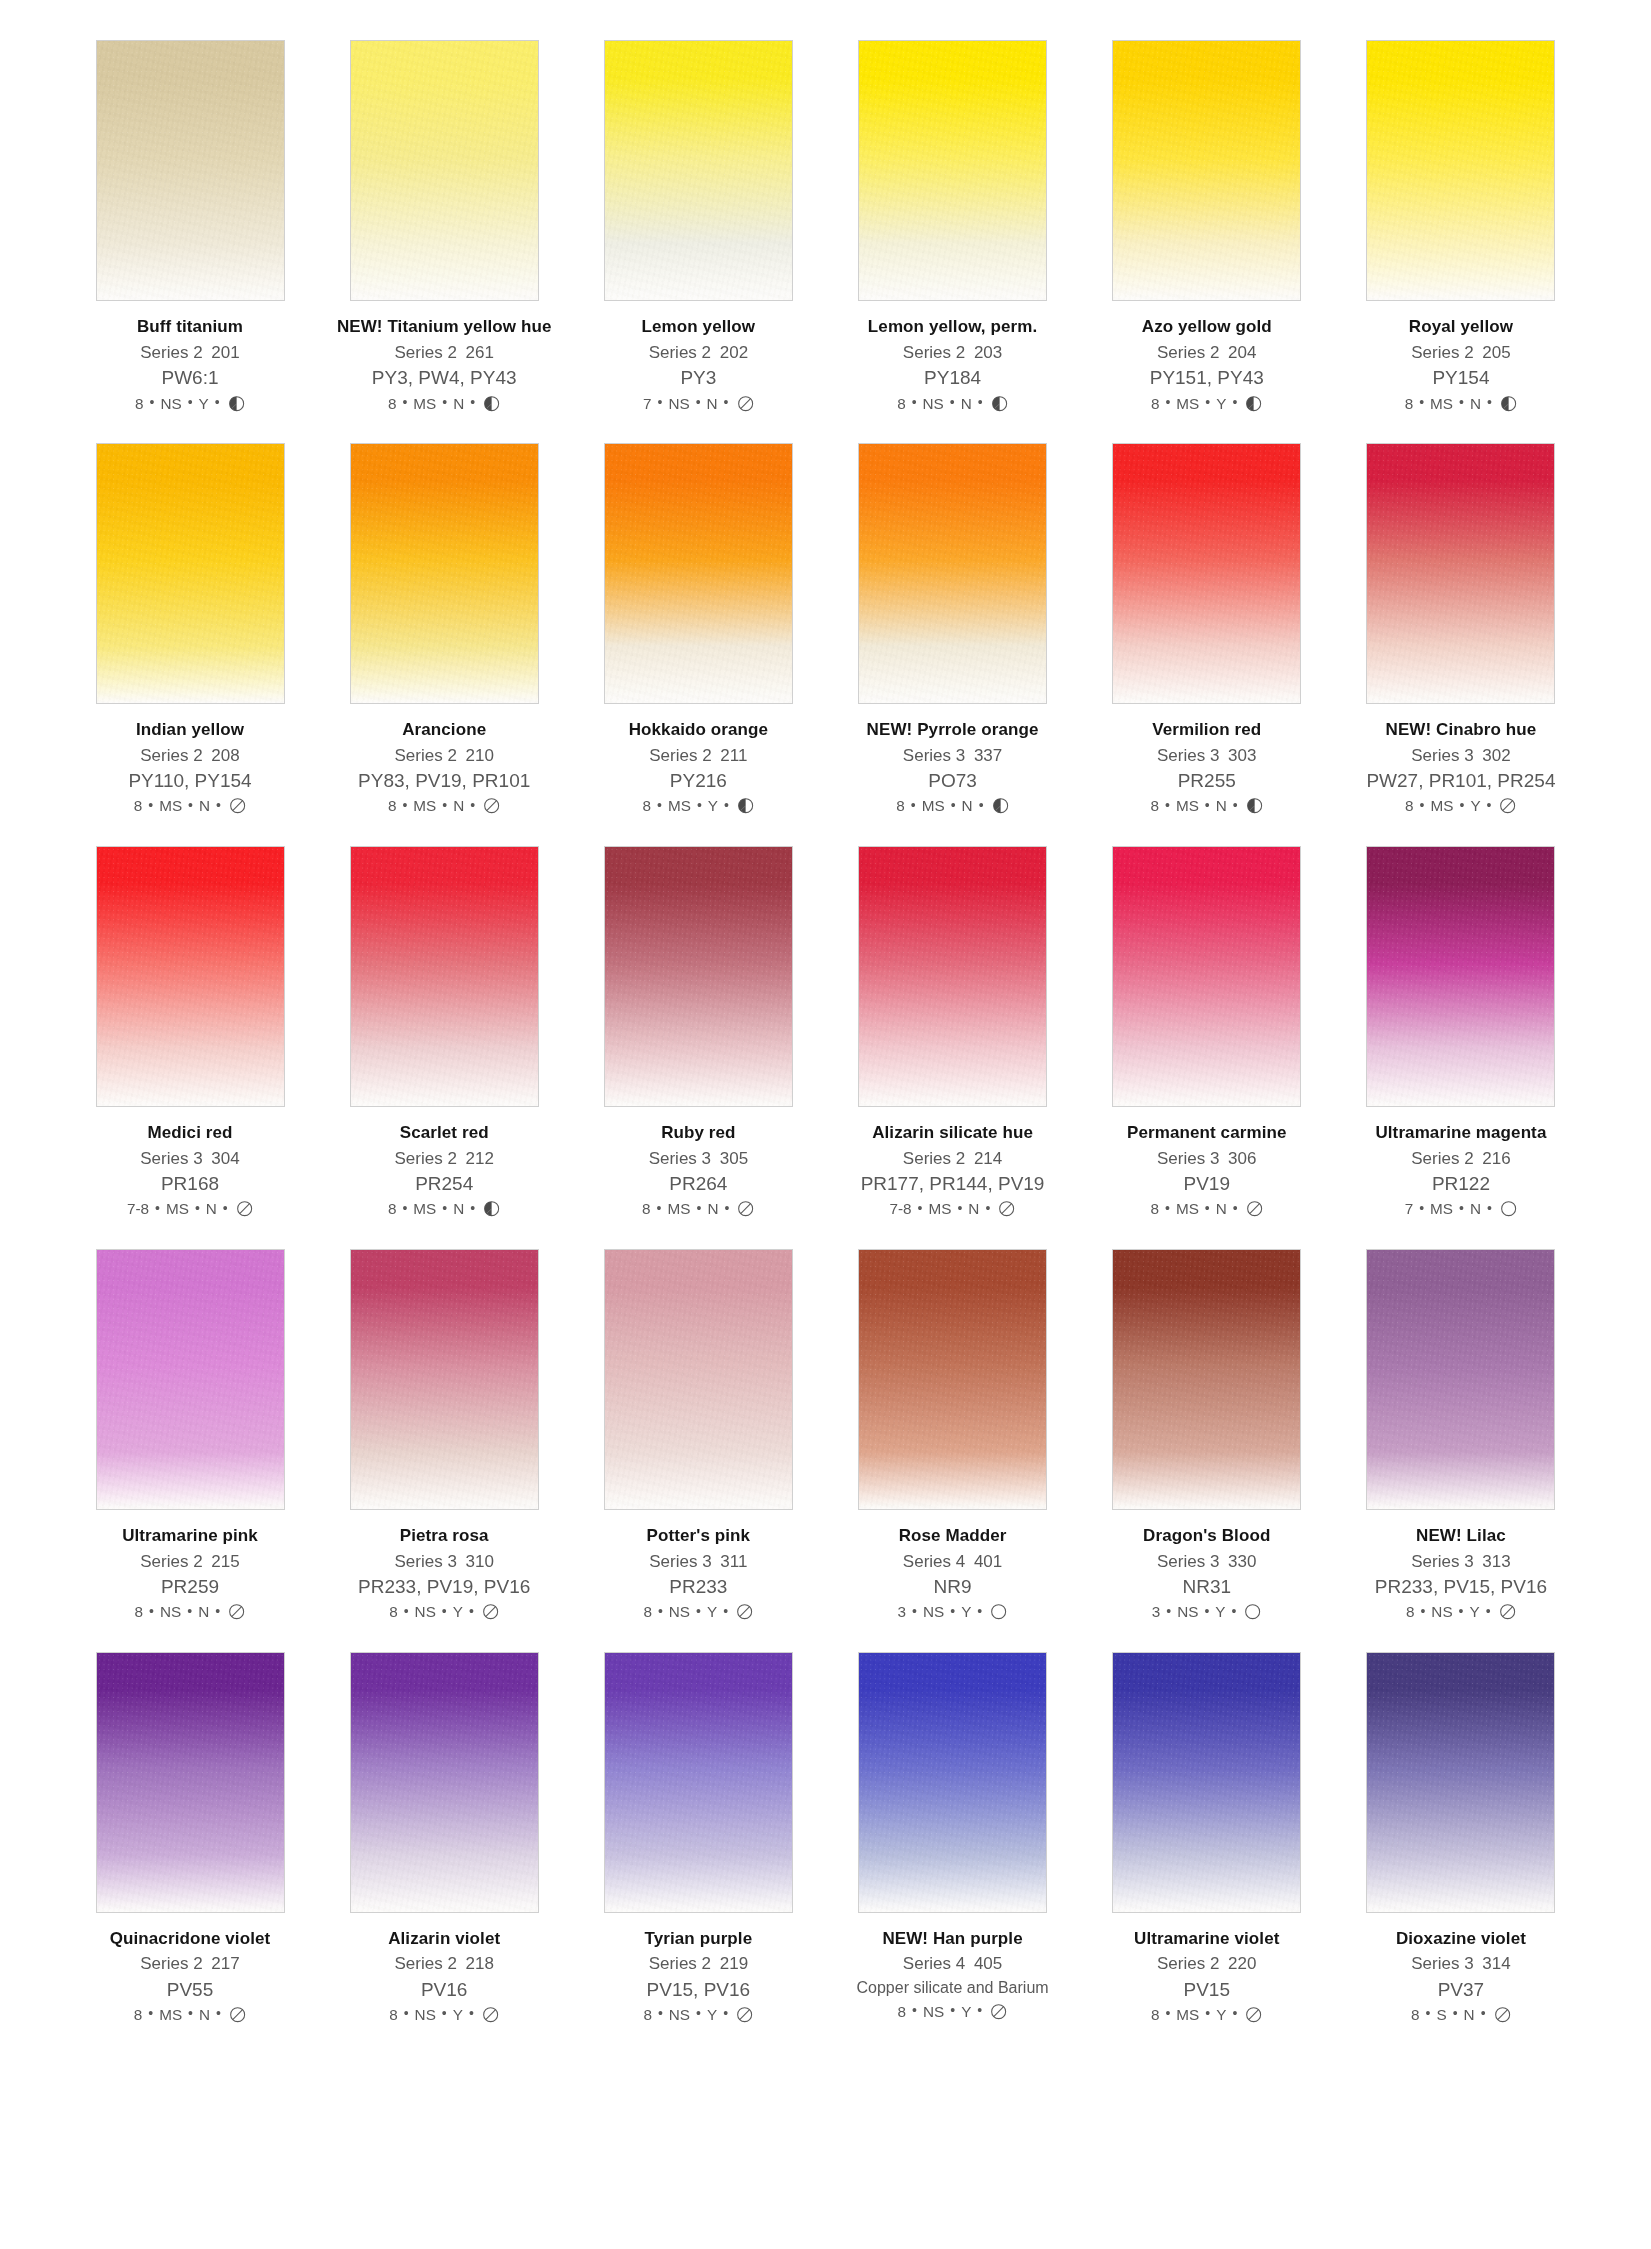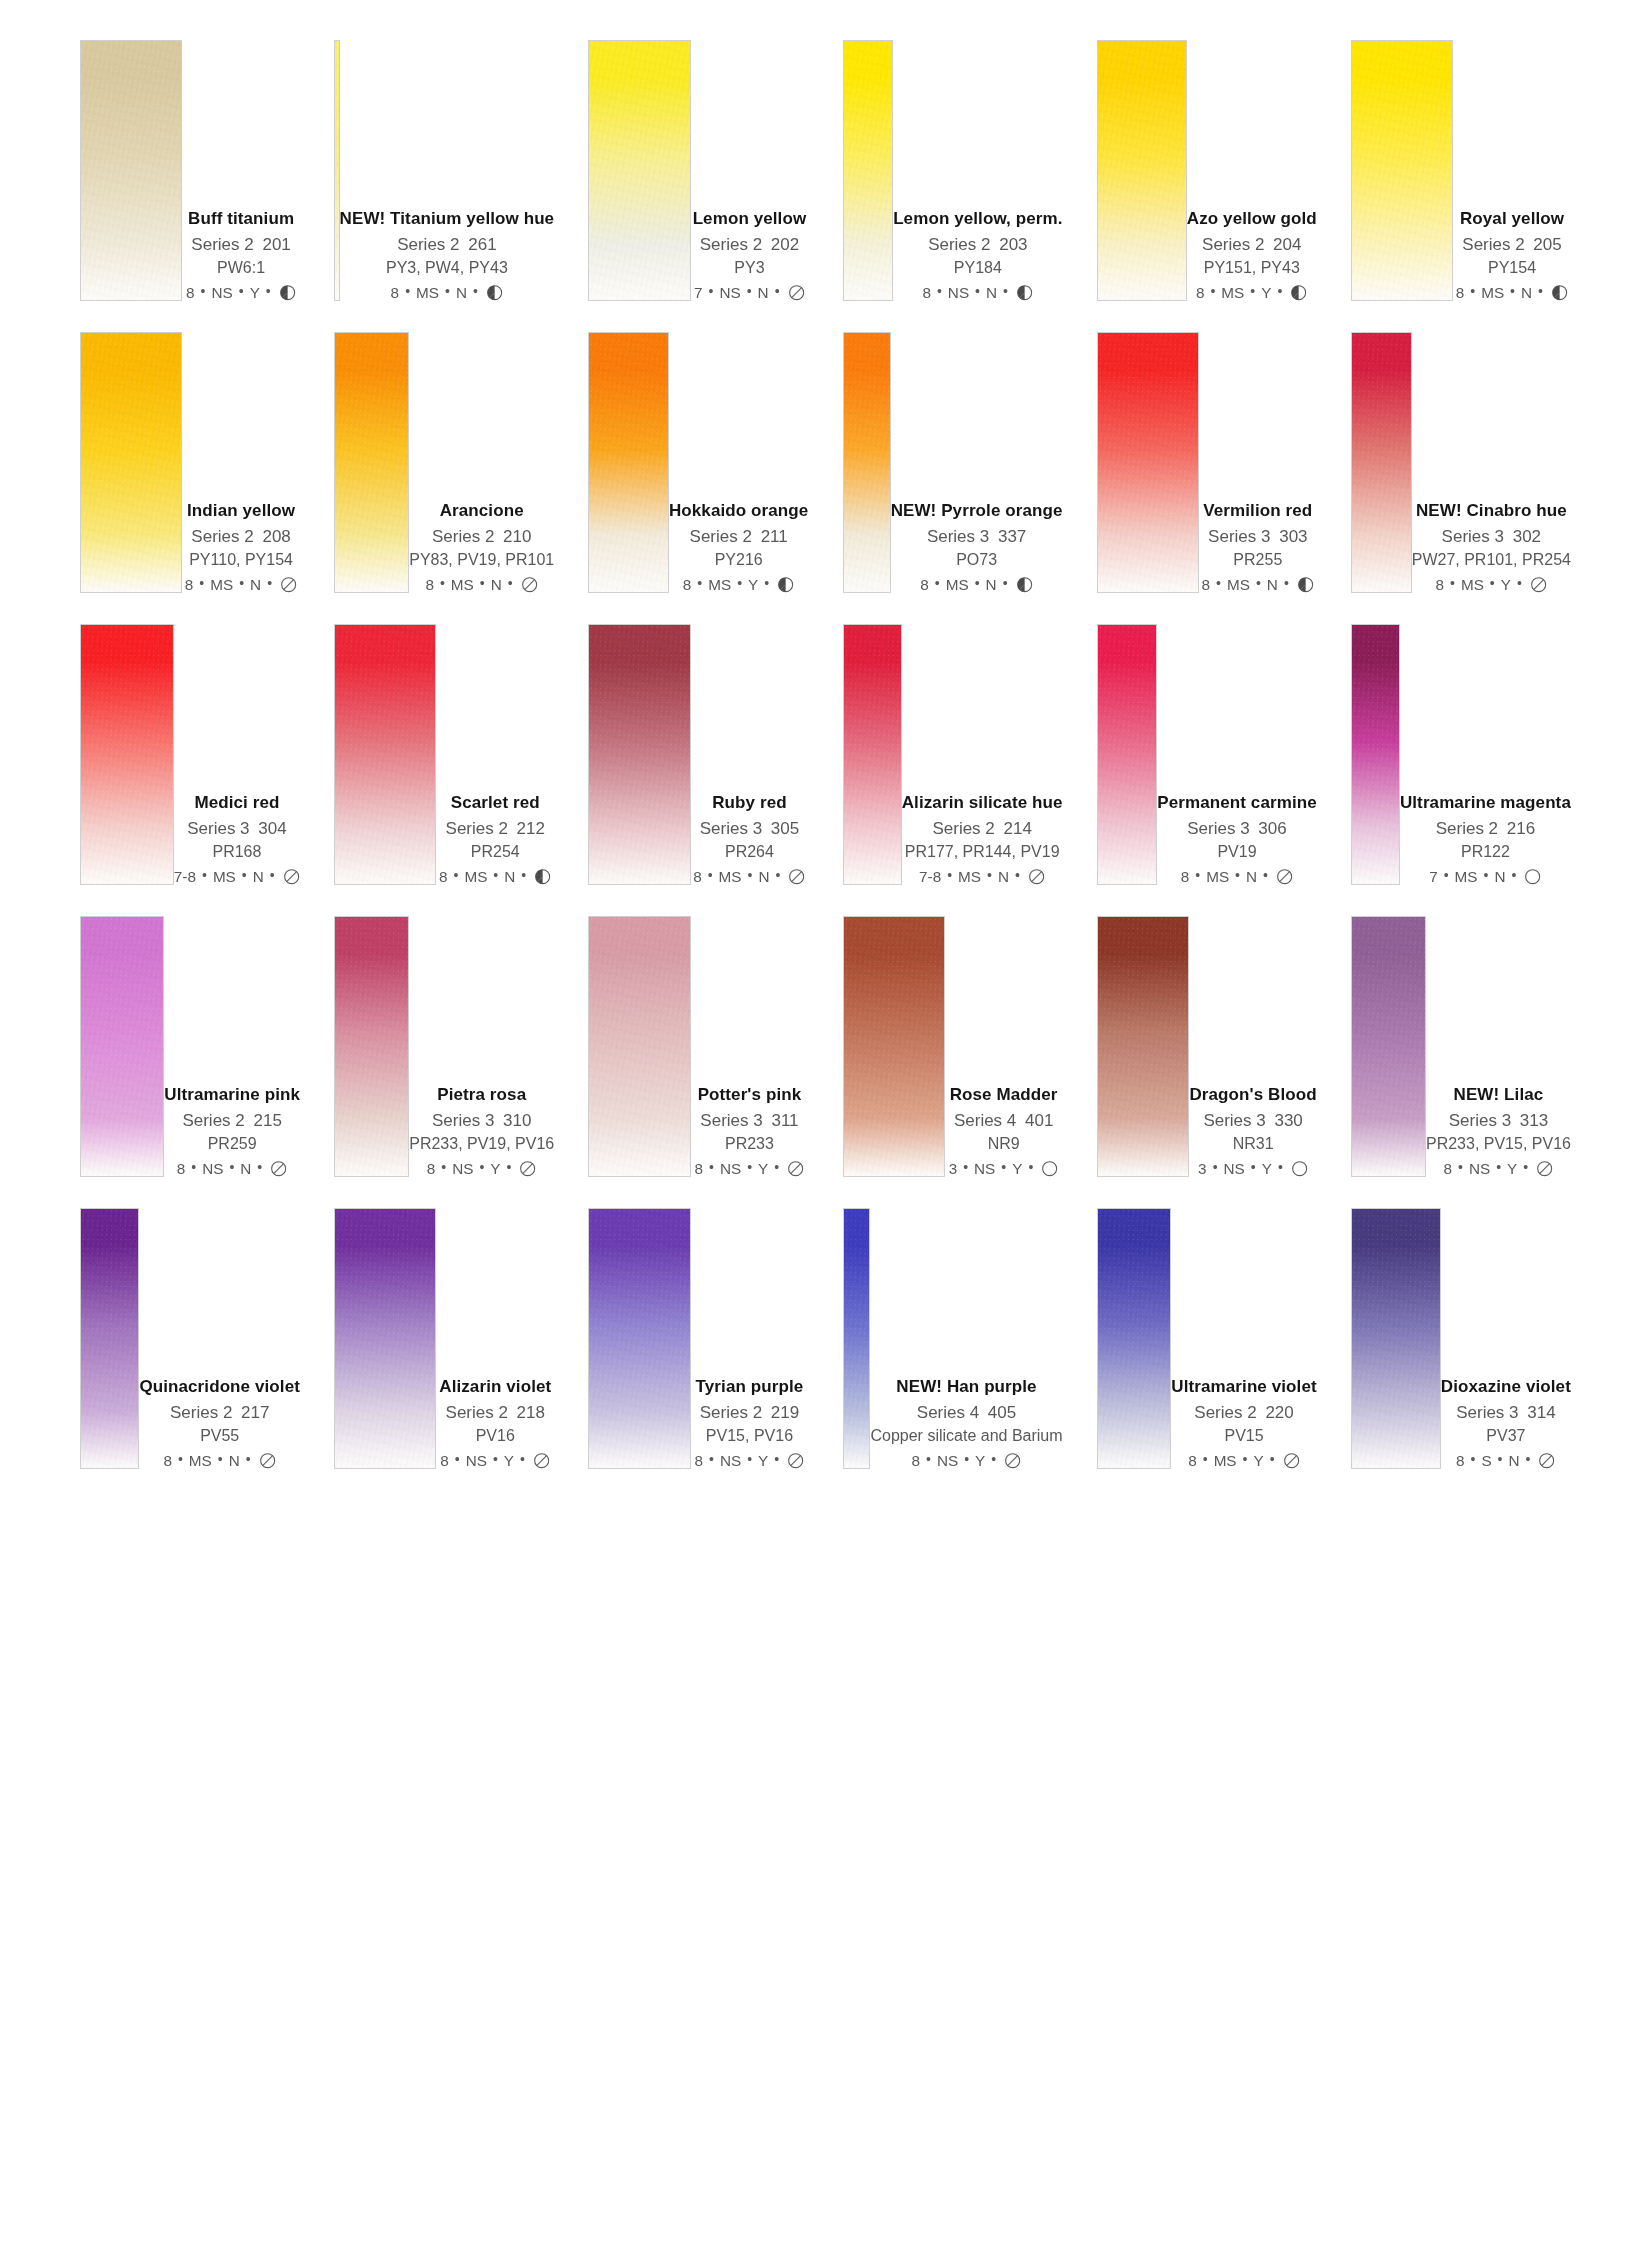--- a/index.html
+++ b/index.html
@@ -28,22 +28,22 @@
   .swatch-row {
     display: flex;
     flex-direction: row;
     justify-content: space-between;
     margin-bottom: 31px;
   }
 
   .swatch-cell {
     width: 220px;
     display: flex;
-    flex-direction: row;
-    align-items: flex-end;
+    flex-direction: column;
+    align-items: center;
   }
 
   .swatch-chip {
     width: 189px;
     height: 261px;
     position: relative;
     border: 0.7px solid rgba(120,120,120,0.35);
     box-sizing: border-box;
     background-color: #ffffff;
   }
@@ -89,21 +89,21 @@
     white-space: nowrap;
   }
   .paint-series {
     font-size: 17px;
     color: #595959;
     margin-bottom: 7.3px;
     white-space: nowrap;
   }
   .paint-series .code { margin-left: 8.7px; }
   .paint-pigment {
-    font-size: 16px;
+    font-size: 19px;
     color: #595959;
     margin-bottom: 7.3px;
     white-space: nowrap;
   }
   .paint-pigment.small { font-size: 16px; }
 
   .paint-ratings {
     font-size: 15.3px;
     color: #595959;
     display: flex;

